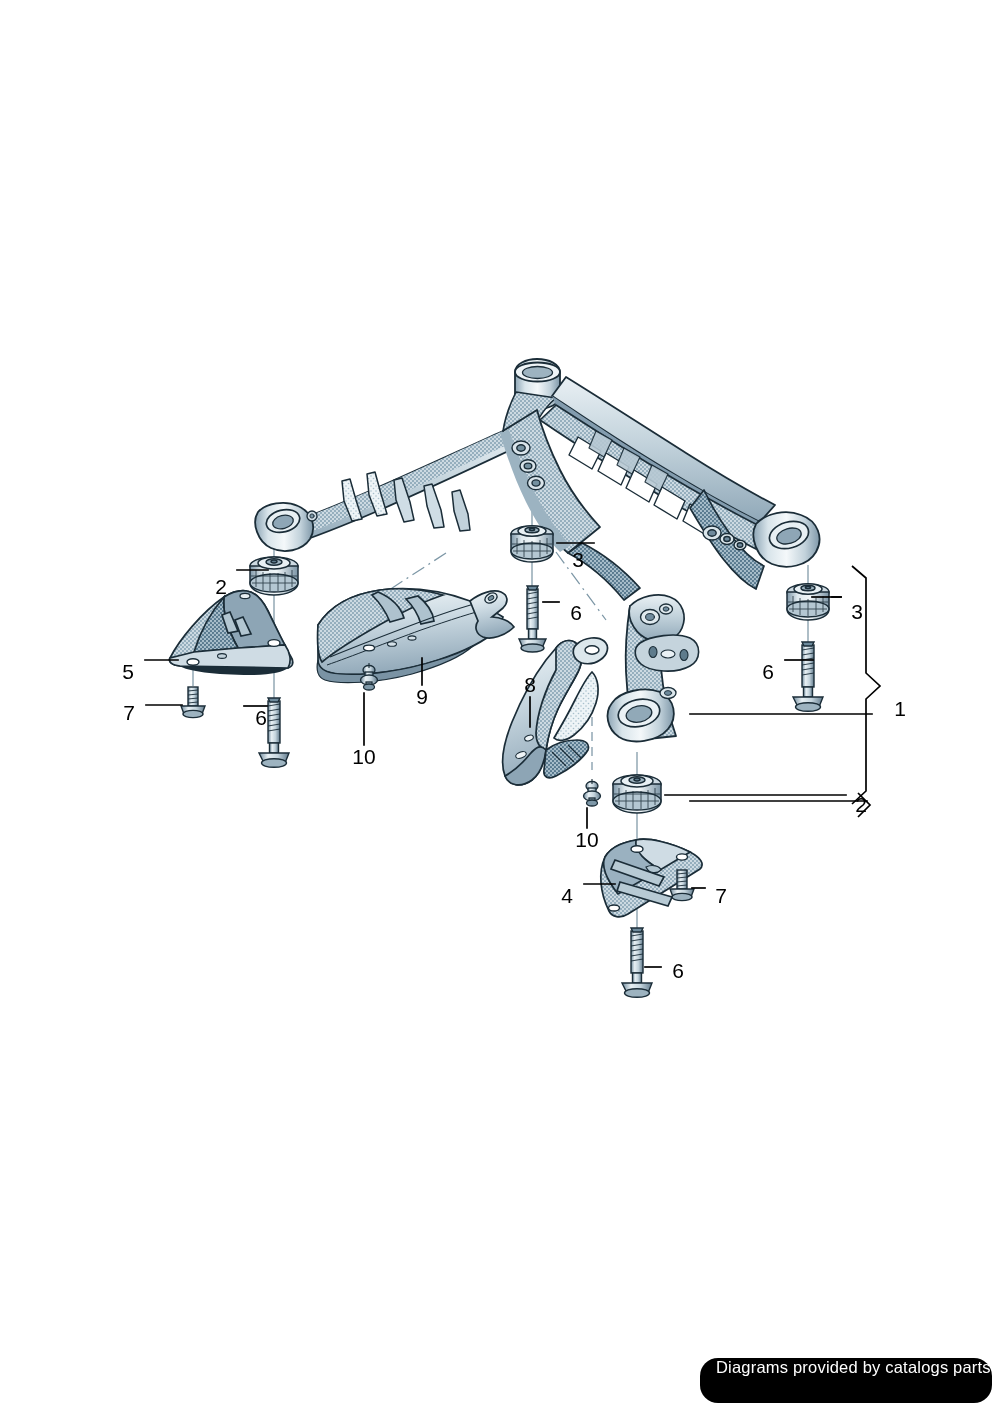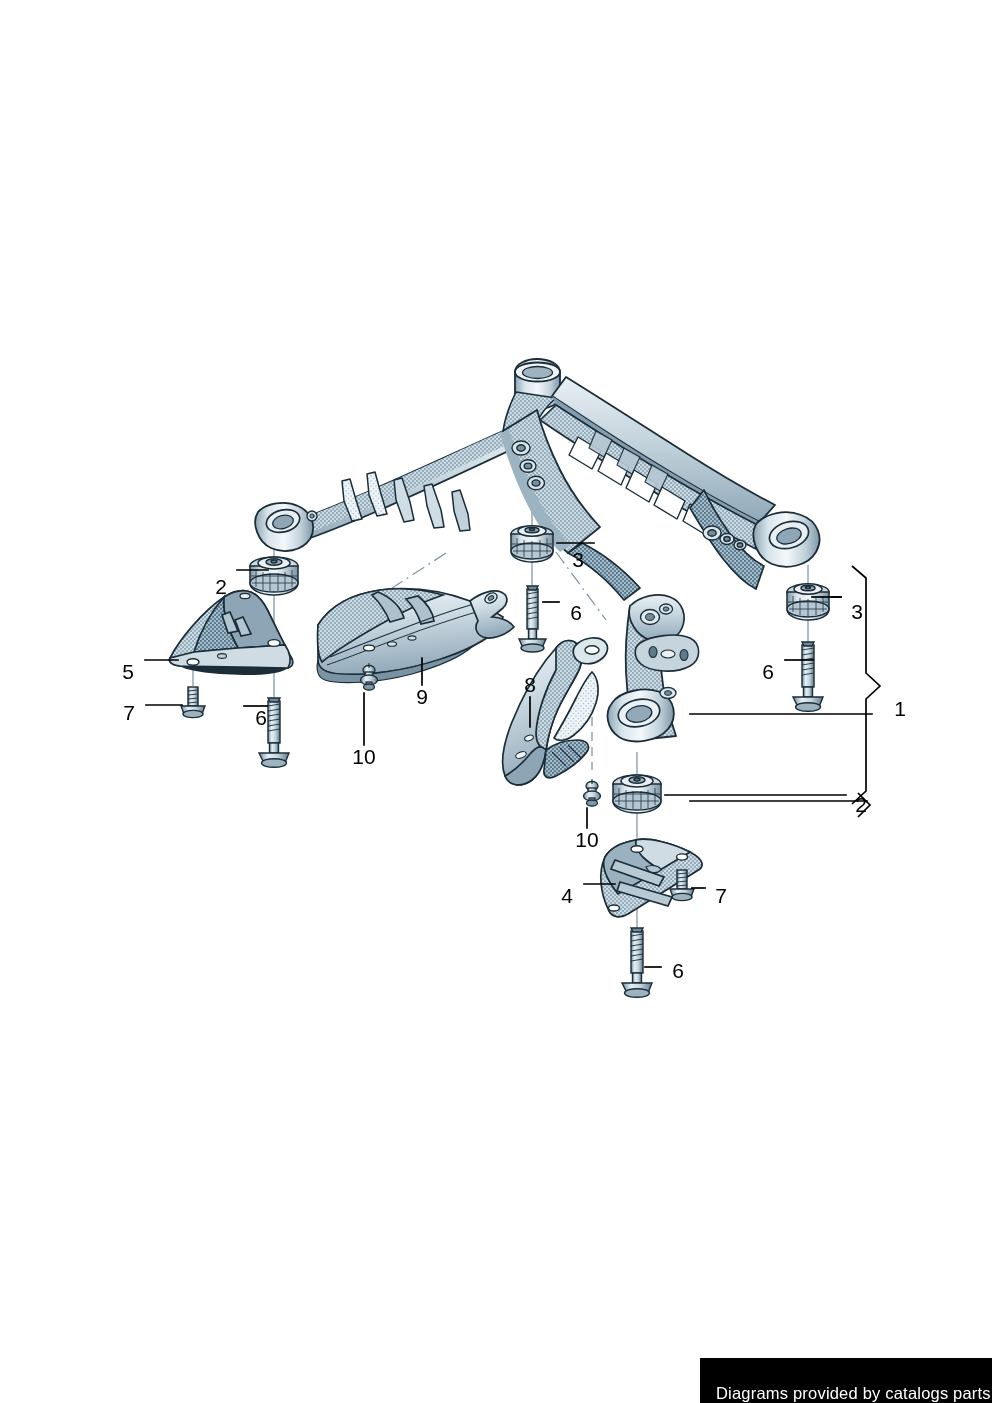--- a/index.html
+++ b/index.html
@@ -39,23 +39,24 @@
     dominant-baseline: middle;
   }
   #watermark-bar {
     position: absolute;
     left: 700px;
     top: 1358px;
     width: 292px;
     height: 45px;
     background: #000000;
     display: flex;
-    align-items: flex-end;
+    align-items: flex-start;
     padding-left: 16px;
     box-sizing: border-box;
+    border-radius: 18px;
   }
   #watermark-text {
     color: #ffffff;
     font-family: "Liberation Sans", sans-serif;
     font-size: 16.5px;
     letter-spacing: 0.2px;
     white-space: nowrap;
   }
 </style>
 </head>

